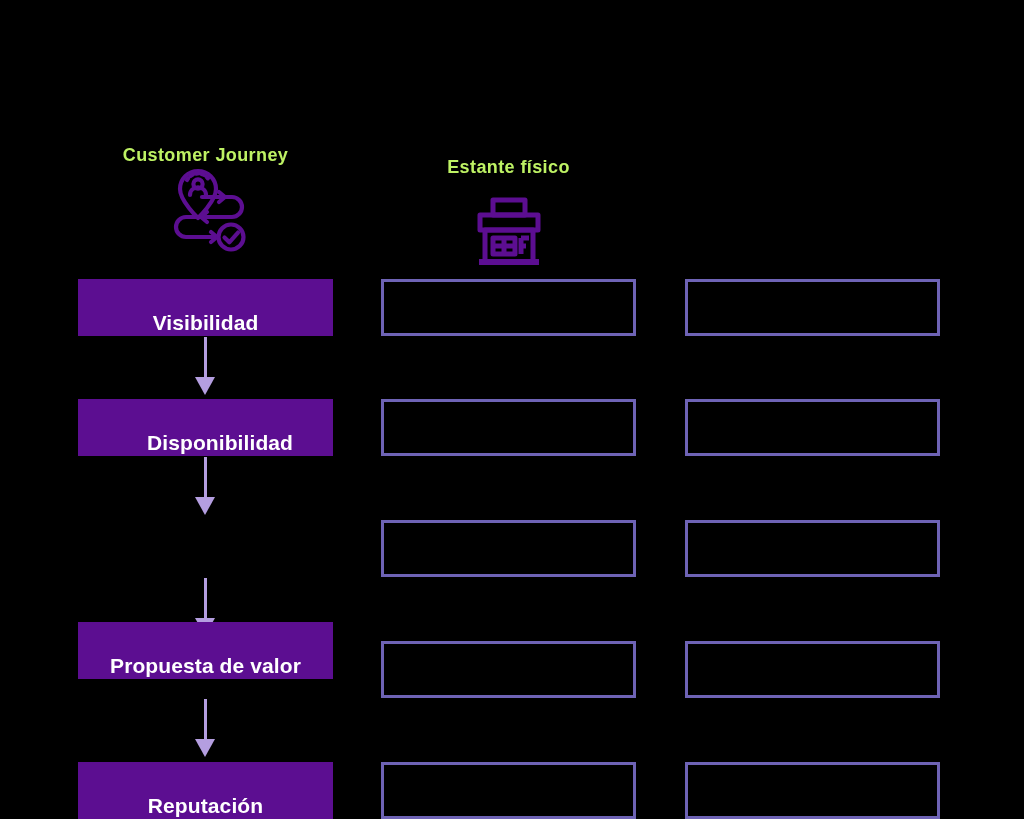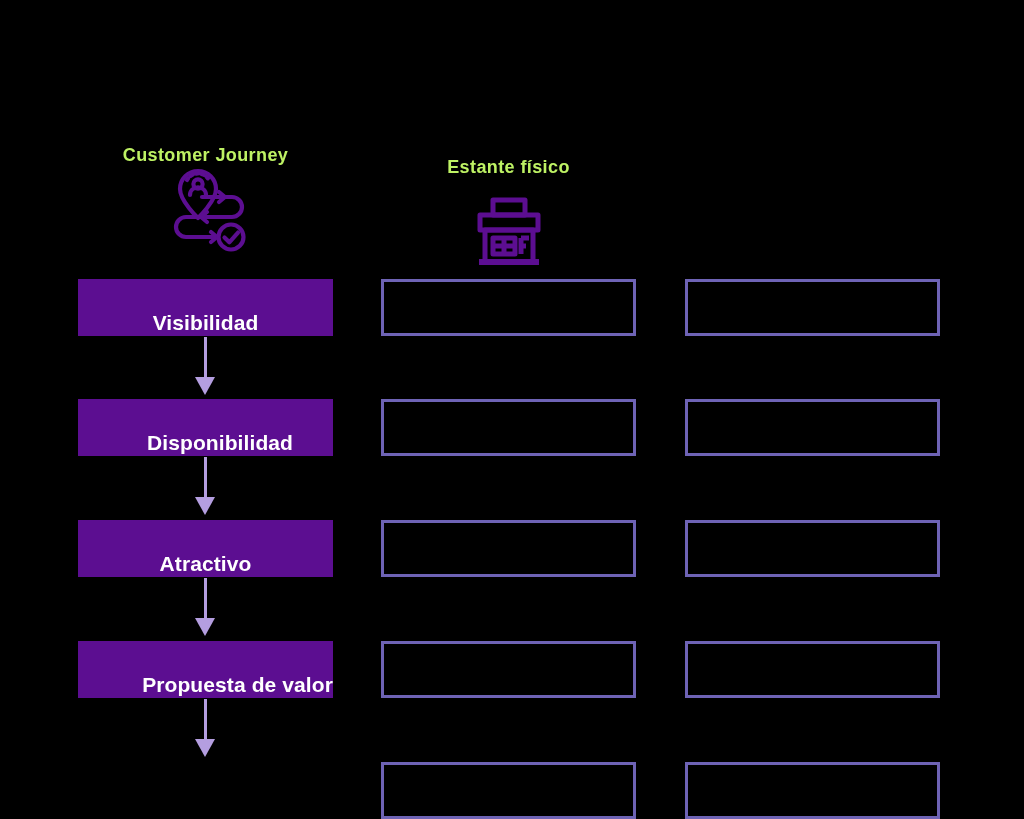--- a/index.html
+++ b/index.html
@@ -179,38 +179,38 @@
     <span class="stage-label">Disponibilidad</span>
   </div>
   <div class="cell-box col-physical" style="top:399px;"></div>
   <div class="cell-box col-digital" style="top:399px;"></div>
 
   <div class="connector" style="top:457px;">
     <div class="shaft"></div>
     <div class="head"></div>
   </div>
 
-  <div class="stage-box" style="top:520px;">
-    <span class="stage-label">Atractivo</span>
-  </div>
   <div class="cell-box col-physical" style="top:520px;"></div>
   <div class="cell-box col-digital" style="top:520px;"></div>
 
   <div class="connector" style="top:578px;">
     <div class="shaft"></div>
     <div class="head"></div>
   </div>
 
-  <div class="stage-box" style="top:641px;justify-content:flex-end;">
+  <div class="stage-box" style="top:622px;">
     <span class="stage-label">Propuesta de valor</span>
   </div>
   <div class="cell-box col-physical" style="top:641px;"></div>
   <div class="cell-box col-digital" style="top:641px;"></div>
 
   <div class="connector" style="top:699px;">
     <div class="shaft"></div>
     <div class="head"></div>
   </div>
 
+  <div class="stage-box" style="top:762px;">
+    <span class="stage-label">Reputación</span>
+  </div>
   <div class="cell-box col-physical" style="top:762px;"></div>
   <div class="cell-box col-digital" style="top:762px;"></div>
 
 </div>
 
 </body></html>

